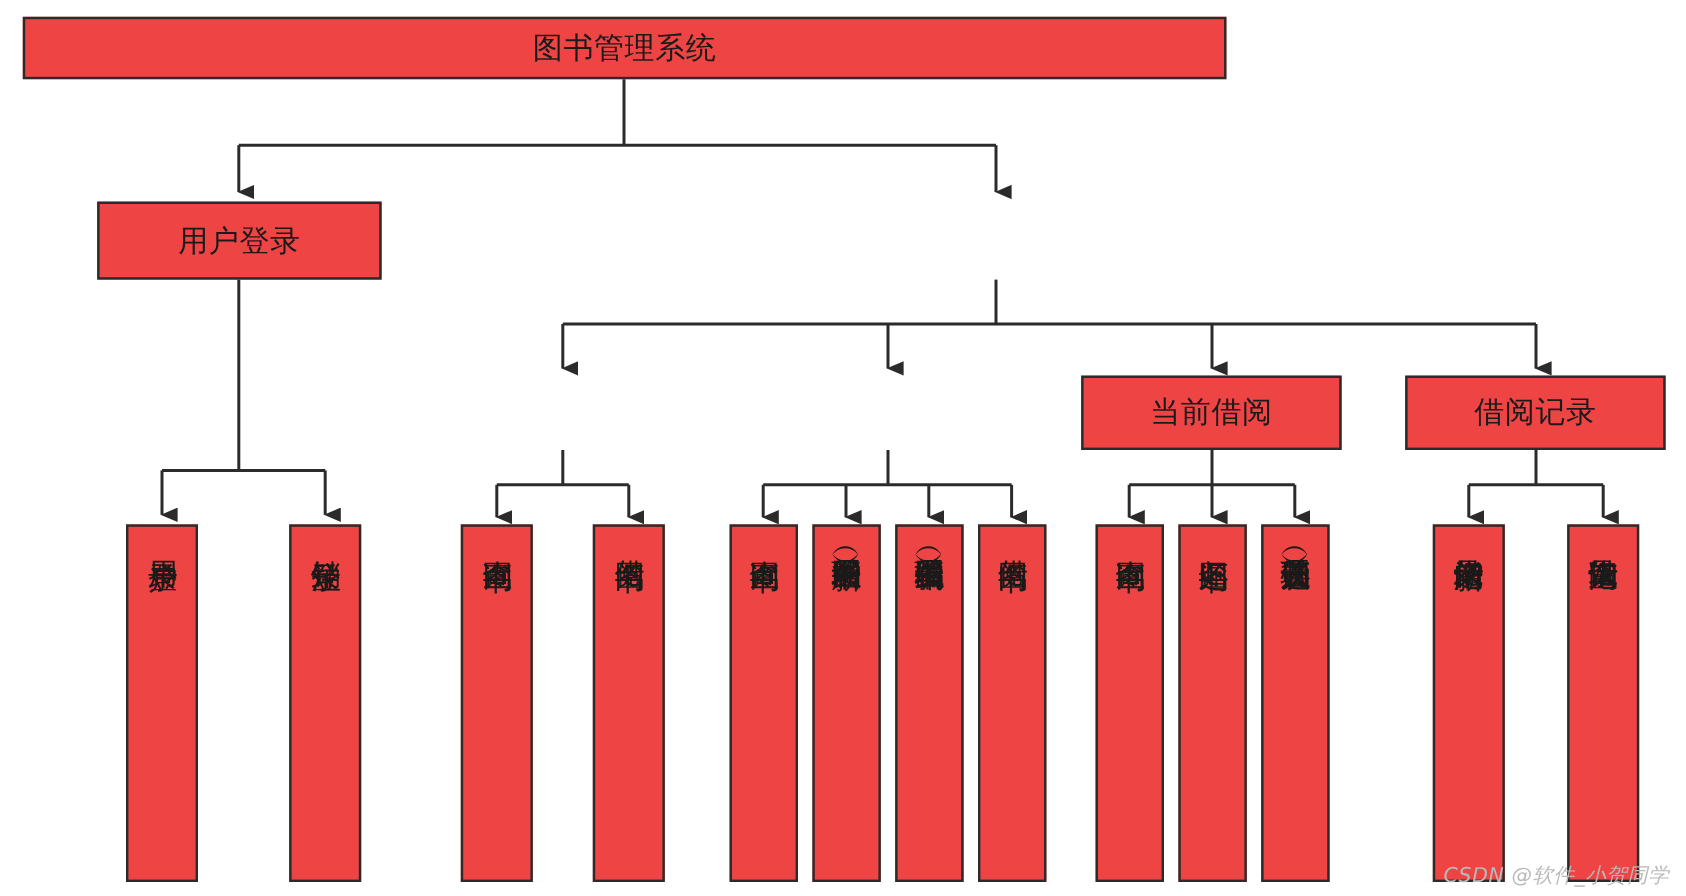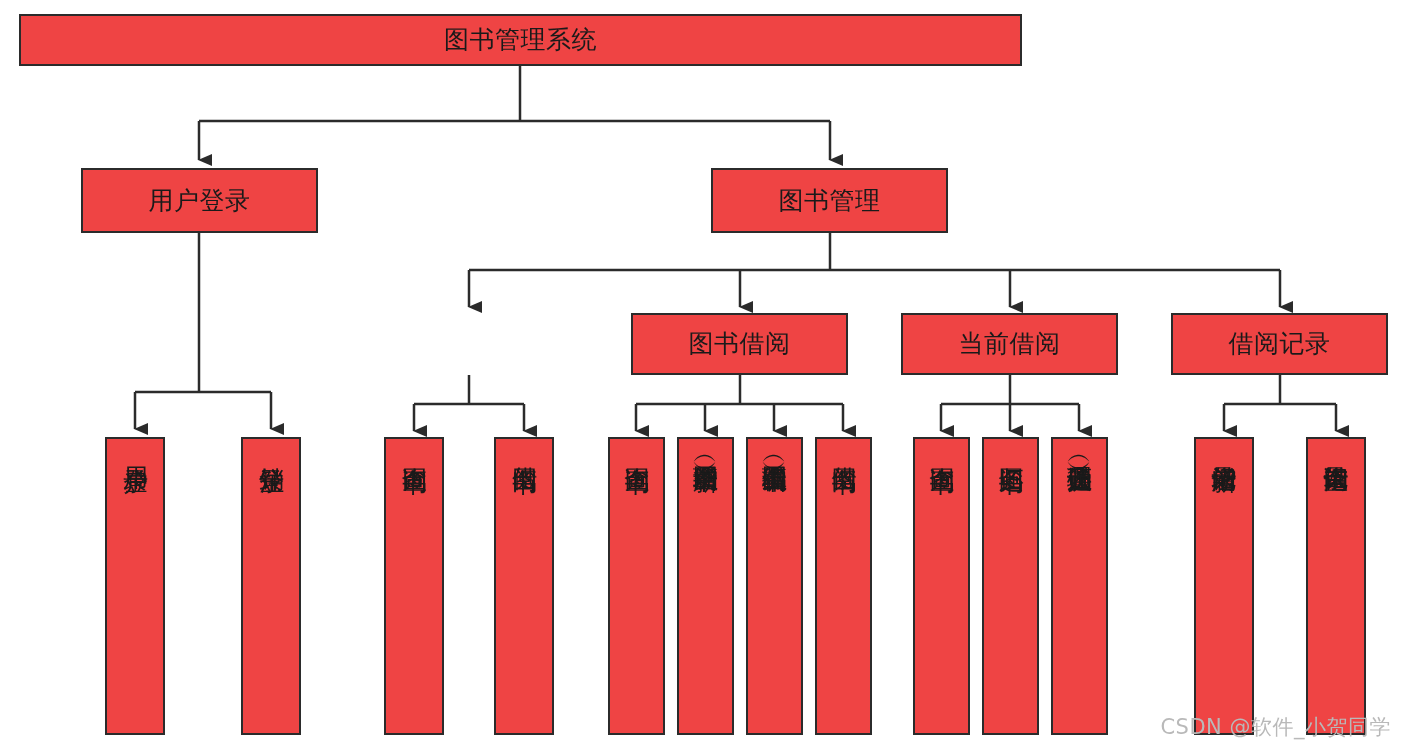--- a/index.html
+++ b/index.html
@@ -59,25 +59,26 @@
     display: block;
   }
   .vtext.tight {
     letter-spacing: 0px;
     line-height: 1.0;
   }
   .watermark {
     position: absolute;
     right: 14px;
     bottom: 6px;
-    font-size: 21px;
+    font-size: 17px;
     color: #b9b9b9;
     white-space: nowrap;
     z-index: 5;
     letter-spacing: 0.5px;
+    font-style: italic;
   }
 </style>
 </head>
 <body>
 
 <div id="canvas">
 
   <svg id="wires" viewBox="0 0 1405 747" xmlns="http://www.w3.org/2000/svg">
     <defs>
       <marker id="arrow" viewBox="0 0 12 14" refX="6" refY="13" markerWidth="12" markerHeight="14" orient="auto-start-reverse" markerUnits="userSpaceOnUse">
@@ -130,27 +131,21 @@
     </g>
   </svg>
 
   <div class="node node-h node-root" style="left:19px; top:14px; width:1003px; height:52px;">
     <span>图书管理系统</span>
   </div>
 
   <div class="node node-h" style="left:81px; top:168px; width:237px; height:65px;">
     <span>用户登录</span>
   </div>
-  <div class="node node-h" style="left:711px; top:168px; width:237px; height:65px;">
-    <span>图书管理</span>
-  </div>
 
-  <div class="node node-h" style="left:631px; top:313px; width:217px; height:62px;">
-    <span>图书借阅</span>
-  </div>
   <div class="node node-h" style="left:1171px; top:313px; width:217px; height:62px;">
     <span>借阅记录</span>
   </div>
   <div class="node node-h" style="left:901px; top:313px; width:217px; height:62px;">
     <span>当前借阅</span>
   </div>
 
   <div class="node node-v" style="left:105px; top:437px; width:60px; height:298px;">
     <span class="vtext">用户登录</span>
   </div>

